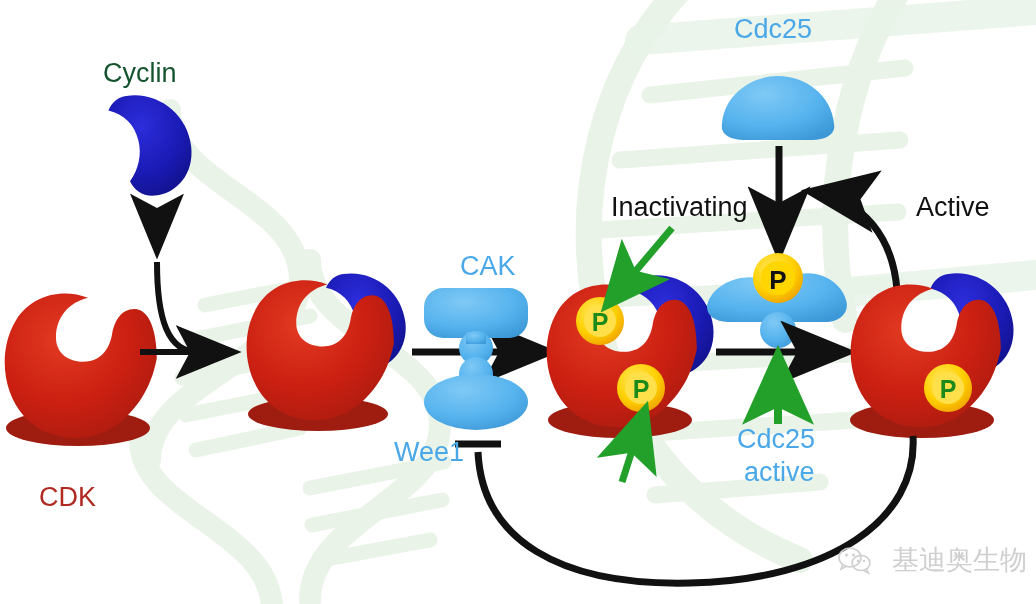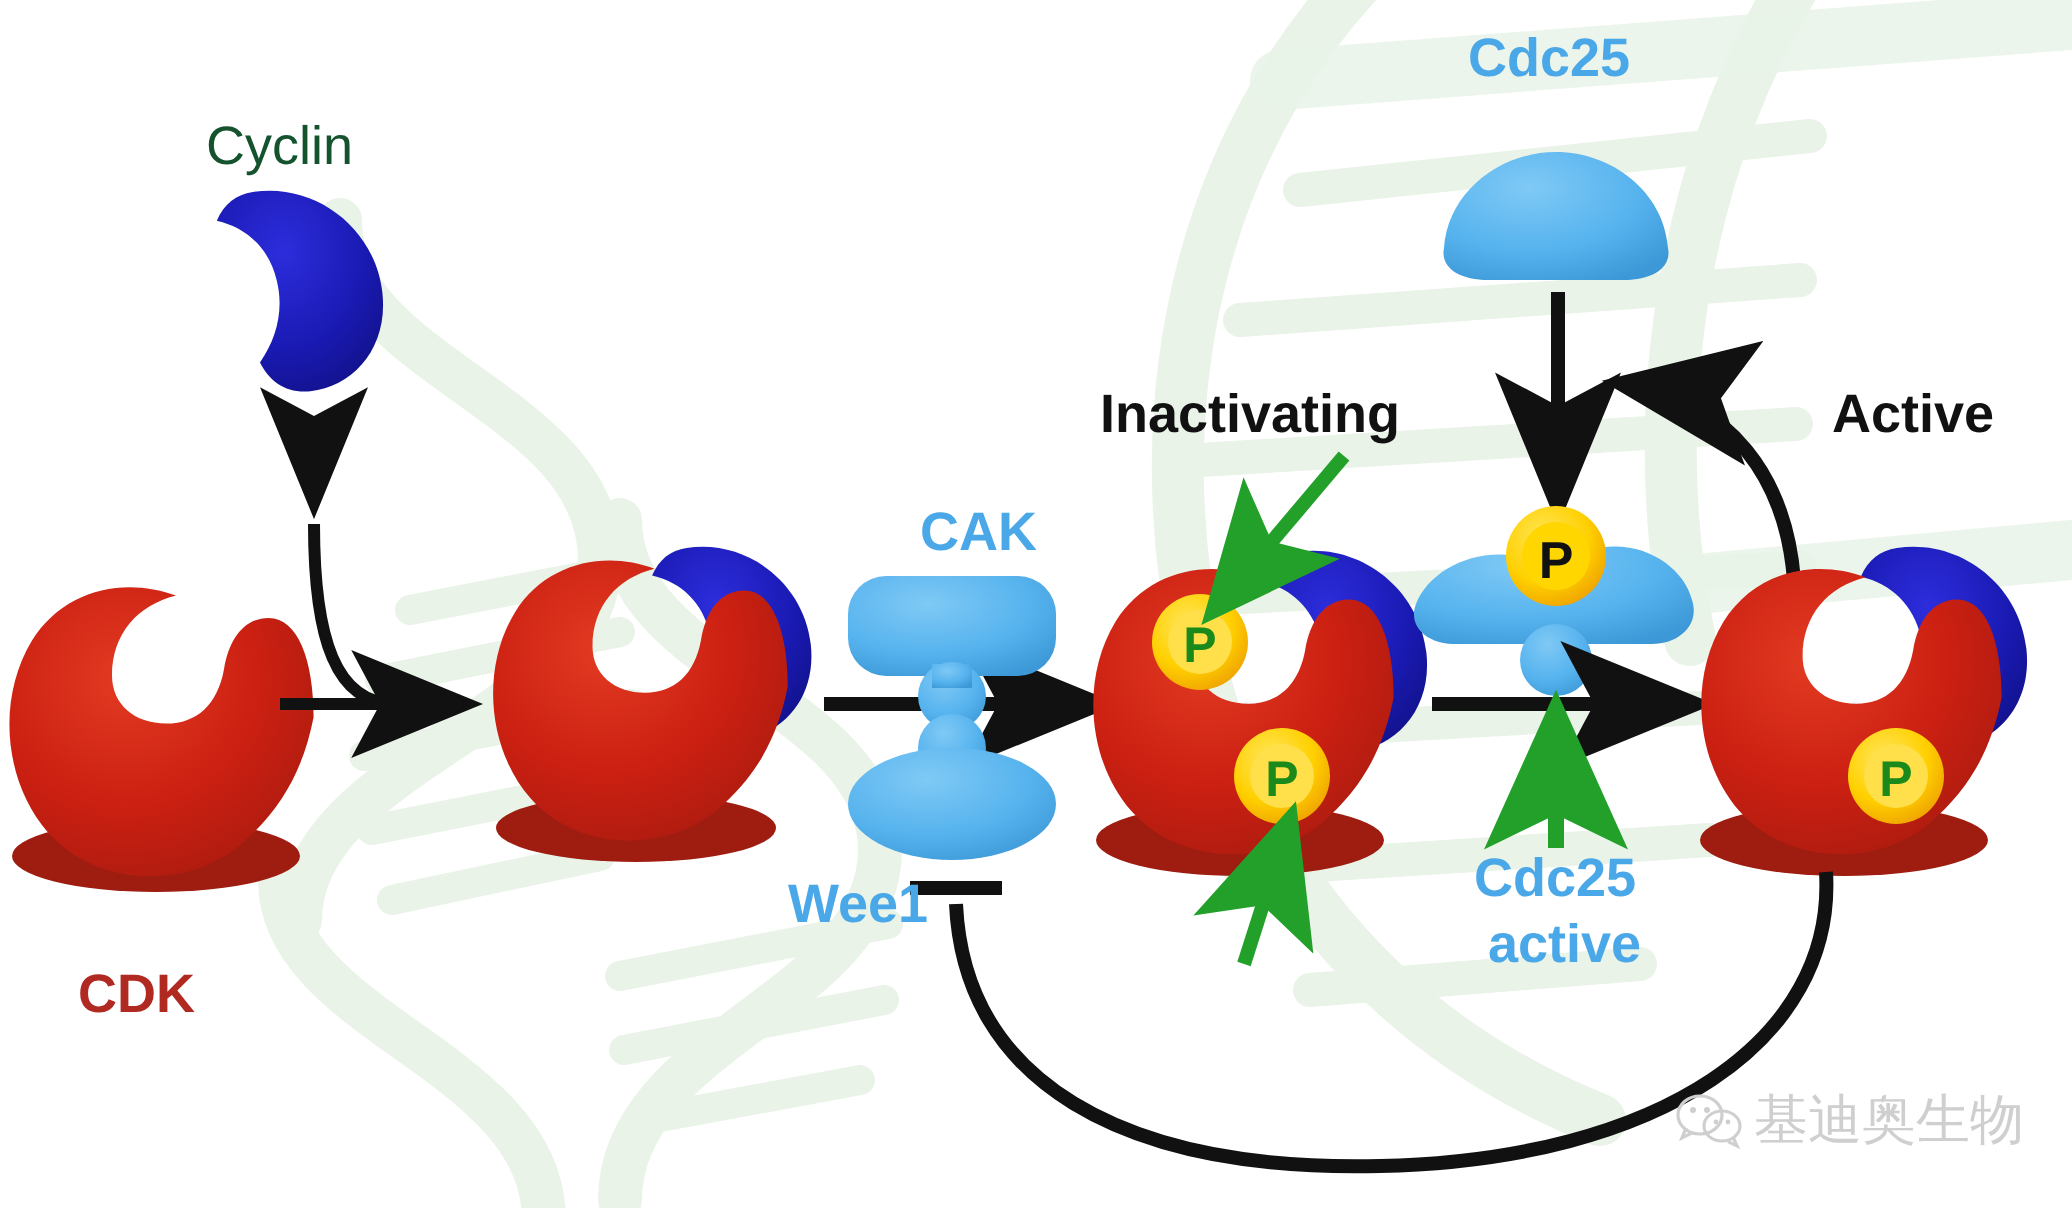--- a/index.html
+++ b/index.html
@@ -1,19 +1,19 @@
 <!DOCTYPE html>
 <html><head>
 <meta charset="utf-8">
 <style>
   html,body{margin:0;padding:0;background:#fff;}
   body{width:1036px;height:604px;overflow:hidden;font-family:"Liberation Sans",sans-serif;}
   #stage{position:relative;width:1036px;height:604px;background:#ffffff;}
   #stage svg.layer{position:absolute;left:0;top:0;width:1036px;height:604px;}
-  .lbl{position:absolute;white-space:pre;line-height:1.15;font-weight:bold;}
+  .lbl{position:absolute;white-space:pre;line-height:1.15;}
   .lbl-cyclin{color:#14532d;font-size:27px;font-weight:400;}
   .lbl-cdk{color:#b02a21;font-size:27px;margin-top:41px;}
   .lbl-cak,.lbl-wee1,.lbl-cdc25{color:#4aa8e8;font-size:27px;}
   .lbl-black{color:#111;font-size:27px;}
   .wm{position:absolute;color:#cfcfcf;font-size:27px;font-family:"DejaVu Sans",sans-serif;white-space:nowrap;}
 </style>
 </head>
 <body>
 
 <div id="stage">
@@ -235,31 +235,31 @@
   </svg>
 
   <div class="lbl lbl-cyclin" style="left:103px; top:58px;">Cyclin</div>
 
   <div class="lbl lbl-cdk" style="left:39px; top:441px;">CDK</div>
 
   <div class="lbl lbl-cak" style="left:460px; top:251px;">CAK</div>
 
   <div class="lbl lbl-wee1" style="left:394px; top:437px;">Wee1</div>
 
-  <div class="lbl lbl-black" style="left:550px; top:192px;">Inactivating</div>
+  <div class="lbl lbl-black" style="left:611px; top:192px;">Inactivating</div>
 
 
   <div class="lbl lbl-cdc25" style="left:734px; top:14px;">Cdc25</div>
 
   <div class="lbl lbl-cdc25" style="left:737px; top:424px;">Cdc25</div>
   <div class="lbl lbl-cdc25" style="left:744px; top:457px;">active</div>
 
   <div class="lbl lbl-black" style="left:916px; top:192px;">Active</div>
 
-  <div style="position:absolute; left:838px; top:542px; display:flex; align-items:center; gap:5px;">
+  <div style="position:absolute; left:838px; top:542px; display:flex; align-items:center; gap:20px;">
     <svg width="34" height="30" viewBox="0 0 34 30">
       <ellipse cx="12" cy="12.5" rx="11" ry="9.5" fill="none" stroke="#cfcfcf" stroke-width="1.6"></ellipse>
       <path d="M5 19 L3 24 L8.5 21.2" fill="none" stroke="#cfcfcf" stroke-width="1.6"></path>
       <circle cx="8.5" cy="10" r="1.5" fill="#cfcfcf"></circle>
       <circle cx="15.5" cy="10" r="1.5" fill="#cfcfcf"></circle>
       <ellipse cx="23" cy="18" rx="9" ry="7.5" fill="none" stroke="#cfcfcf" stroke-width="1.6"></ellipse>
       <path d="M28.5 23.5 L30.5 28 L26 25.8" fill="none" stroke="#cfcfcf" stroke-width="1.6"></path>
       <circle cx="20" cy="16" r="1.2" fill="#cfcfcf"></circle>
       <circle cx="26" cy="16" r="1.2" fill="#cfcfcf"></circle>
     </svg>

